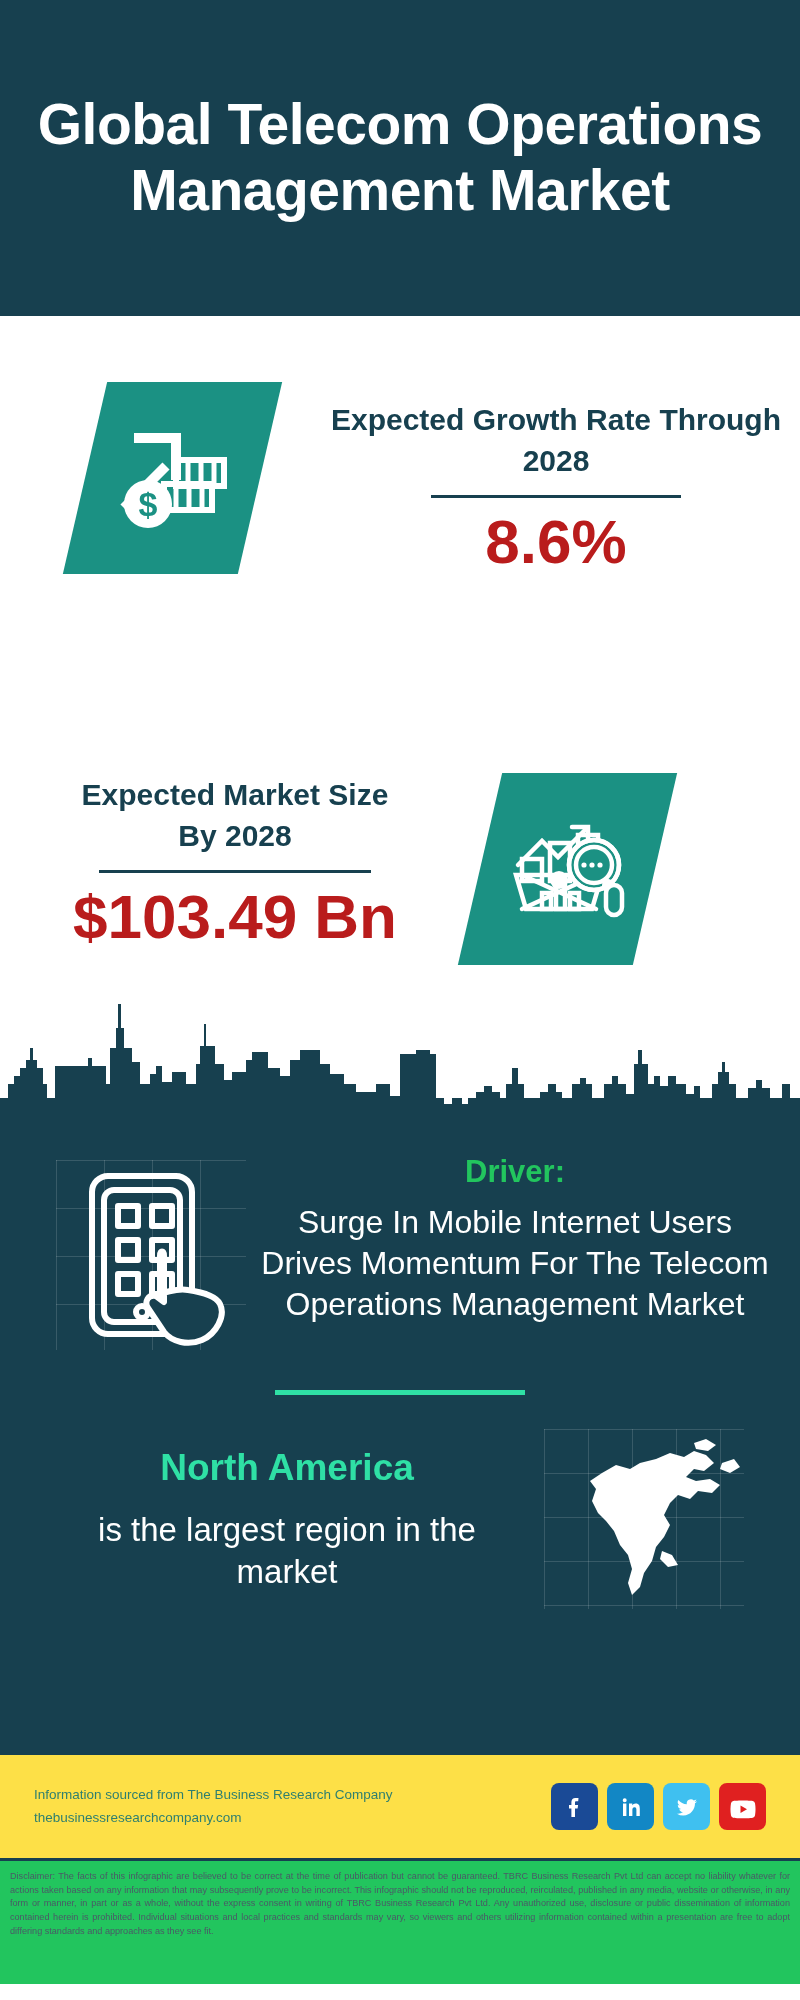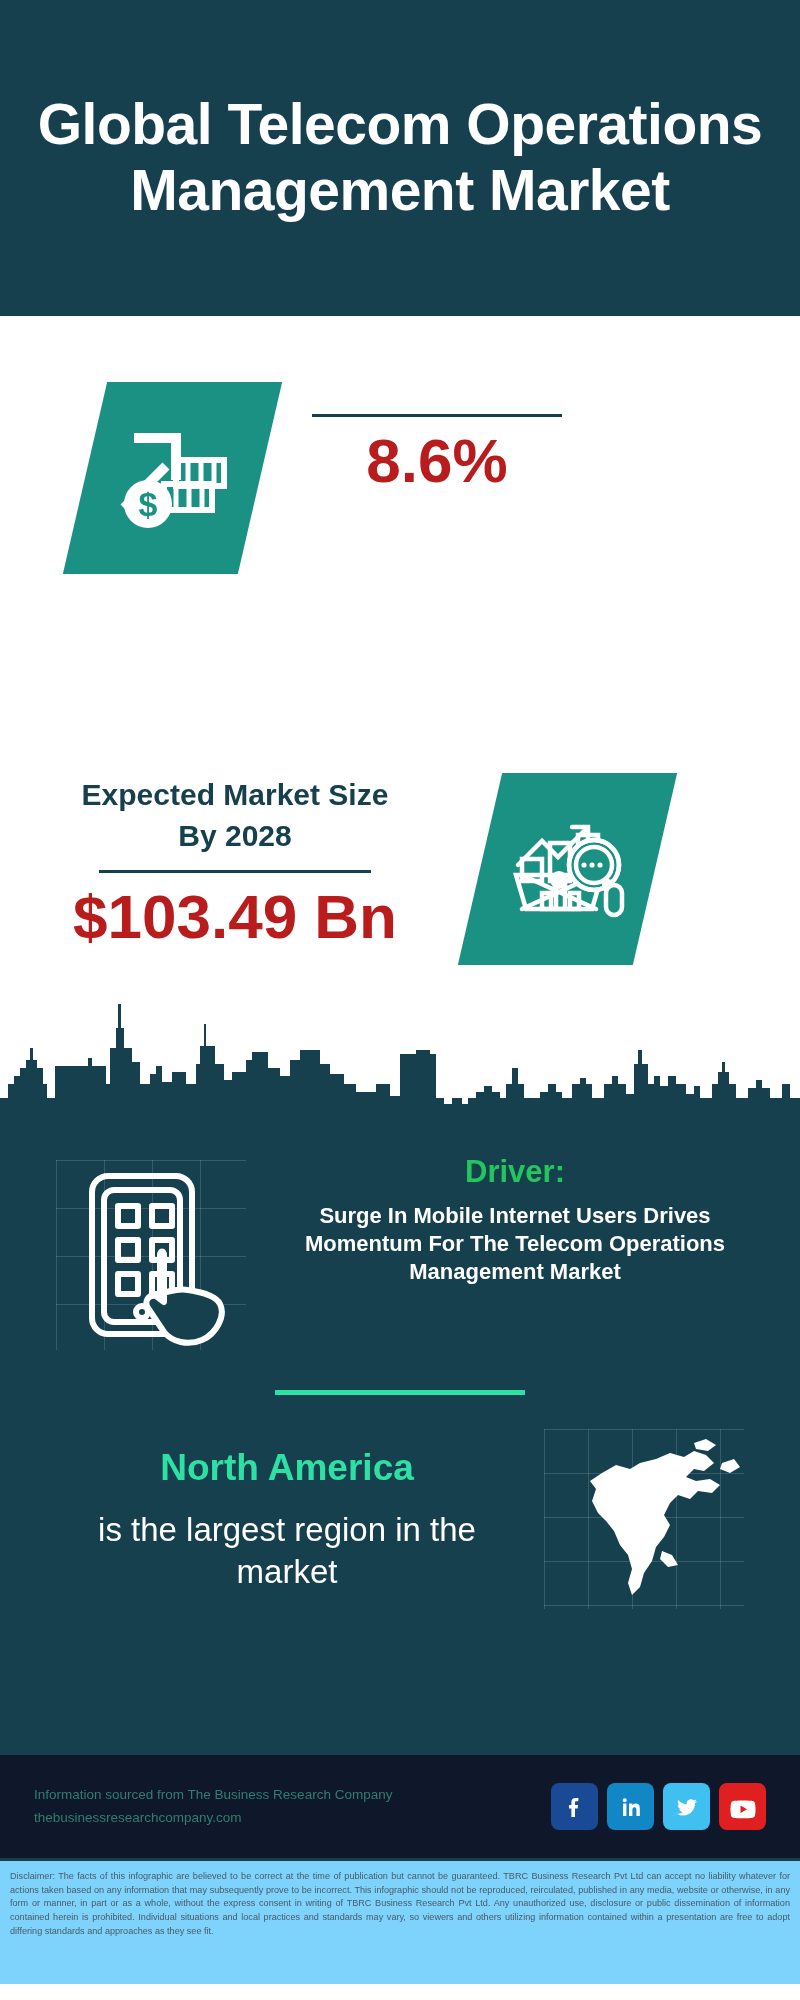--- a/index.html
+++ b/index.html
@@ -111,21 +111,21 @@
       linear-gradient(to bottom, rgba(255,255,255,0.14) 1px, transparent 1px);
     background-size:48px 48px;
   }
   .phone-icon-box svg { position:relative; width:190px; height:190px; }
 
   .driver-text { flex:1; padding-left:14px; padding-top:20px; text-align:center; }
   .driver-heading {
     color:#22c55e; font-size:31px; font-weight:bold; margin-bottom:12px;
   }
   .driver-body {
-    color:#ffffff; font-size:22px; font-weight:bold; line-height:1.28;
+    color:#ffffff; font-size:32px; font-weight:normal; line-height:1.28;
   }
 
   .green-rule {
     width:250px; height:5px; background:#2fe0a5;
     margin:40px auto 0 auto;
   }
 
   .region-row {
     display:flex; align-items:center;
     padding:34px 30px 0 24px;
@@ -139,21 +139,21 @@
     color:#ffffff; font-size:33px; font-weight:normal; line-height:1.25;margin-top:19px;
   }
   .map-box {
     width:200px; height:180px; flex:none; position:relative; margin-right:26px;
   }
   .map-box .grid-bg { background-size:44px 44px; }
   .map-box svg { position:relative; width:200px; height:180px; }
 
   
   .footer {
-    width:800px; background:#0f172a;
+    width:800px; background:#fde047;
     border-top:3px solid #17404f;
     height:106px;
     display:flex; align-items:center;
     padding:0 34px;
   }
   .source-text { flex:1; }
   .source-line {
     color:#2f7f6f; font-size:13.5px; line-height:1.65;
   }
   .social-row { display:flex; gap:9px; align-items:center; }
@@ -162,21 +162,21 @@
     display:flex; align-items:center; justify-content:center;
     color:#ffffff;
   }
   .s-fb { background:#1a4a96; }
   .s-li { background:#1287c5; }
   .s-tw { background:#3fc0f0; }
   .s-yt { background:#e02020; }
 
   
   .disclaimer-wrap {
-    width:800px; background:#7dd3fc;
+    width:800px; background:#22c55e;
     border-top:3px solid #17404f;
     padding:9px 10px 0 10px;
     height:126px;
   }
   .disclaimer {
     color:#4a5a66; font-size:9.1px; line-height:1.5;
     text-align:justify;
   }
 </style>
 </head>
@@ -202,20 +202,21 @@
           <rect x="50" y="60" width="48" height="26" stroke="#fff" stroke-width="6" fill="none"></rect>
           <line x1="62" y1="60" x2="62" y2="86" stroke="#fff" stroke-width="5"></line>
           <line x1="75" y1="60" x2="75" y2="86" stroke="#fff" stroke-width="5"></line>
           <line x1="88" y1="60" x2="88" y2="86" stroke="#fff" stroke-width="5"></line>
           <circle cx="34" cy="80" r="24" fill="#fff"></circle>
           <text x="34" y="92" font-size="34" font-weight="bold" fill="#1b9183" text-anchor="middle" font-family="Liberation Sans, sans-serif">$</text>
         </svg>
       </div>
     </div>
     <div class="stat1-text">
+      <div class="stat-label">Expected Growth Rate Through 2028</div>
       <div class="stat-rule"></div>
       <div class="stat-value">8.6%</div>
     </div>
   </div>
 
   <div class="stat2">
     <div class="stat2-text">
       <div class="stat-label">Expected Market Size By 2028</div>
       <div class="stat-rule"></div>
       <div class="stat-value">$103.49 Bn</div>

